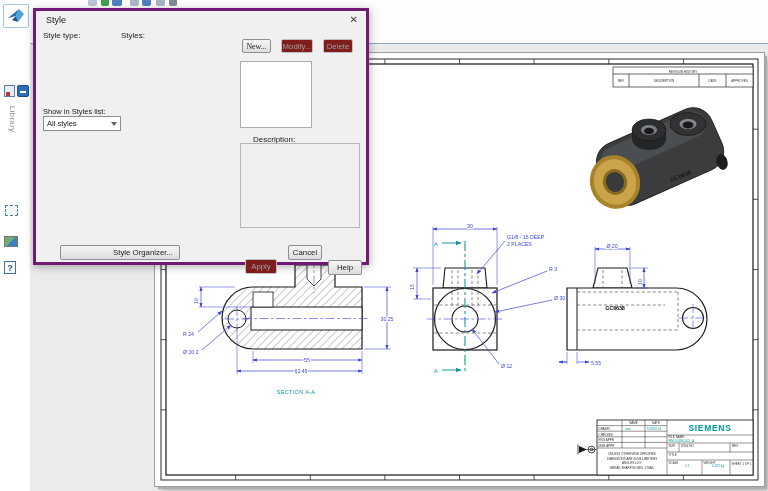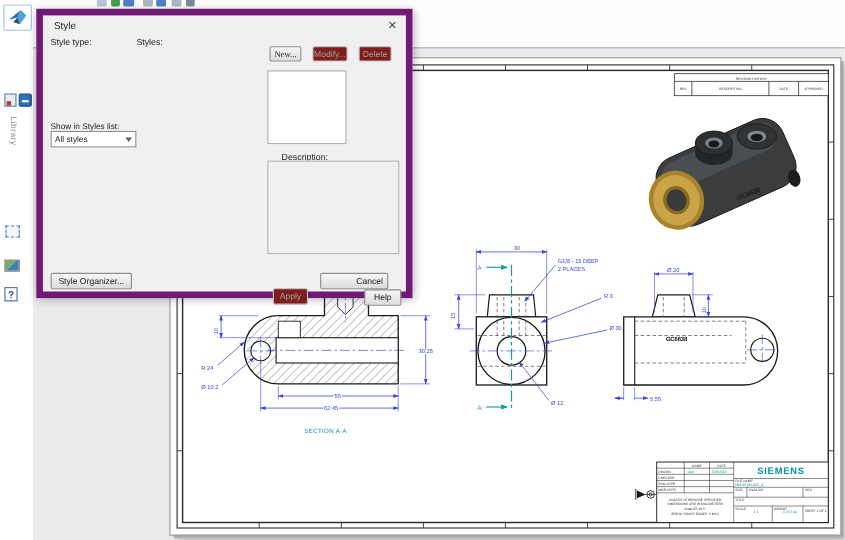--- a/index.html
+++ b/index.html
@@ -27,21 +27,21 @@
   .t-tbteal{fill:#0a9a9a;font-size:3.2px;}
   .t-brand{fill:#009999;font-size:8.5px;font-weight:bold;letter-spacing:.7px;}
   .t-part{fill:#111;font-size:5.5px;font-weight:bold;letter-spacing:-.2px;}
   .dimln{stroke:#3c46dc;stroke-width:.7;fill:none;}
   .extln{stroke:#3c46dc;stroke-width:.55;fill:none;}
   .cl-blue{stroke:#3c46dc;stroke-width:.6;fill:none;stroke-dasharray:9 2.5 2.5 2.5;}
   .cl-teal{stroke:#16989c;stroke-width:1.1;fill:none;stroke-dasharray:10 3 3 3;}
   .hid{stroke:#5a5a5a;stroke-width:.7;fill:none;stroke-dasharray:3.2 2.2;}
   
   .dialog{position:absolute;left:33px;top:8px;width:330px;height:251px;background:#f0f0f0;
-          border:6px solid #701a75;box-shadow:1px 2px 8px rgba(0,0,0,.3);z-index:10;font-size:8px;color:#1a1a1a;}
+          border:3px solid #701a75;box-shadow:1px 2px 8px rgba(0,0,0,.3);z-index:10;font-size:8px;color:#1a1a1a;}
   .dlg-title{position:absolute;left:10px;top:4px;font-size:9px;}
   .dlg-close{position:absolute;right:8px;top:3px;font-size:10px;color:#444;cursor:pointer;}
   .dlg-label{position:absolute;font-size:8px;color:#1a1a1a;white-space:nowrap;}
   .listbox{position:absolute;background:#fff;border:1px solid #8a9097;overflow:hidden;}
   .lb-item{height:8.9px;line-height:8.9px;padding-left:2px;font-size:7.8px;white-space:nowrap;}
   .lb-item.sel{background:#3d8fe6;color:#fff;}
   .styles-item{height:11.6px;line-height:11.6px;padding-left:8px;font-size:8px;white-space:nowrap;}
   .btn{position:absolute;background:linear-gradient(#f6f6f6,#dddddd);border:1px solid #8e8e8e;
        border-radius:2px;font-size:7.8px;color:#222;display:flex;align-items:center;justify-content:center;
        font-family:"Liberation Sans",sans-serif;}
@@ -303,17 +303,17 @@
 
   <div class="btn" style="left:206px;top:28px;width:27px;height:12px;font-family:Liberation Serif, serif;">New...</div>
   <div class="btn dis" style="left:245px;top:28px;width:30px;height:12px;">Modify...</div>
   <div class="btn dis" style="left:287px;top:28px;width:28px;height:12px;">Delete</div>
 
   <div class="box" style="left:204px;top:50px;width:70px;height:65px;background:#fff;"></div>
 
   <div class="dlg-label" style="left:204px;top:124px;padding-left:13px;">Description:</div>
   <div class="box" style="left:204px;top:132px;width:118px;height:83px;background:#f0f0f0;border-color:#b4b6bb;"></div>
 
-  <div class="btn" style="left:7px;top:234px;width:72px;height:13px;">Style Organizer...</div>
+  <div class="btn" style="left:24px;top:234px;width:72px;height:13px;padding-left:46px;">Style Organizer...</div>
   <div class="btn dis" style="left:209px;top:248px;width:30px;height:13px;">Apply</div>
-  <div class="btn" style="left:252px;top:234px;width:32px;height:13px;padding-left:28px;">Cancel</div>
+  <div class="btn" style="left:252px;top:234px;width:32px;height:13px;">Cancel</div>
   <div class="btn" style="left:292px;top:249px;width:32px;height:13px;">Help</div>
 </div>
 
 </body></html>

